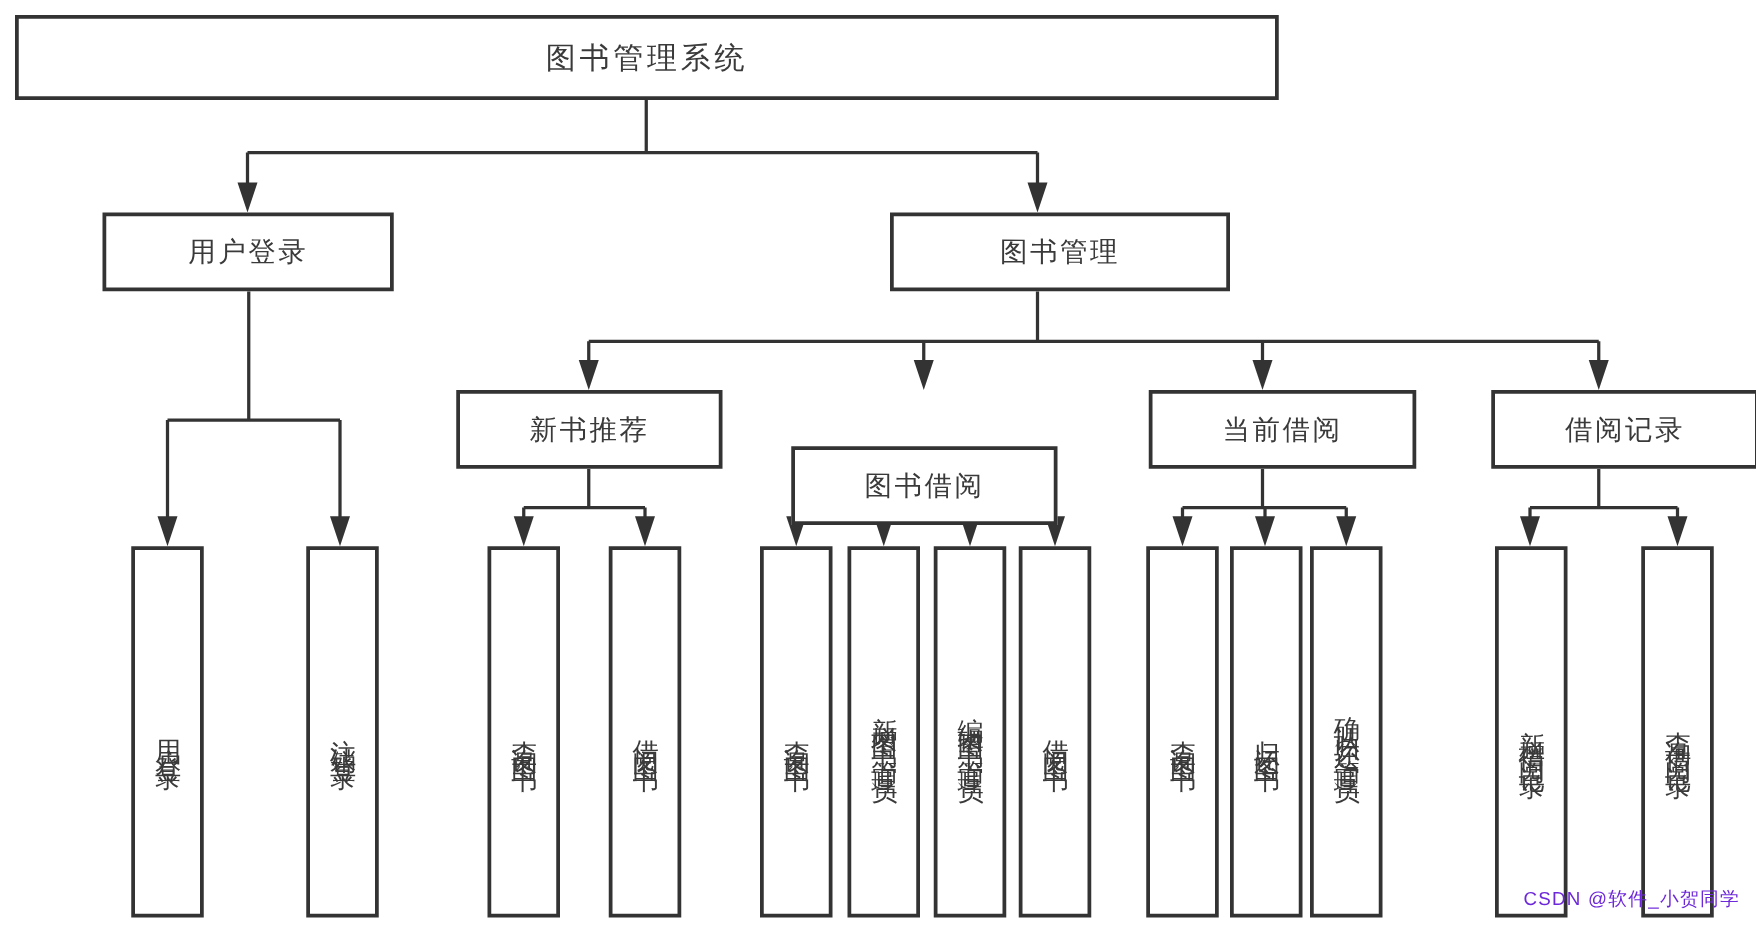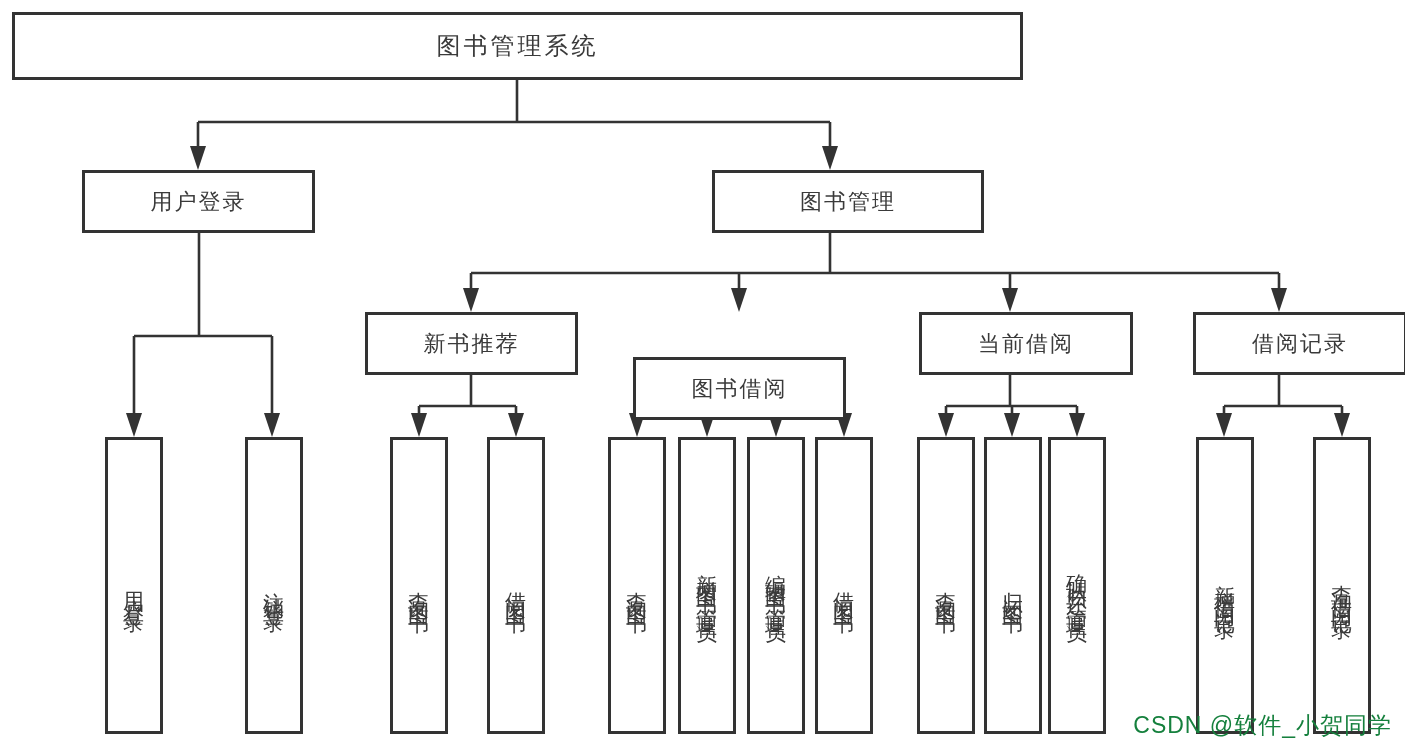--- a/index.html
+++ b/index.html
@@ -45,22 +45,22 @@
     text-orientation: mixed;
     font-size: 21px;
     letter-spacing: 7px;
     line-height: 1;
     padding-top: 6px;
   }
   #watermark {
     position: absolute;
     top: 710px;
     right: 13px;
-    font-size: 23px;
-    color: #15803d;
+    font-size: 15px;
+    color: #6d28d9;
     letter-spacing: 1px;
     z-index: 3;
     white-space: nowrap;
   }
 </style>
 </head>
 <body>
 
 <div id="canvas">
 

